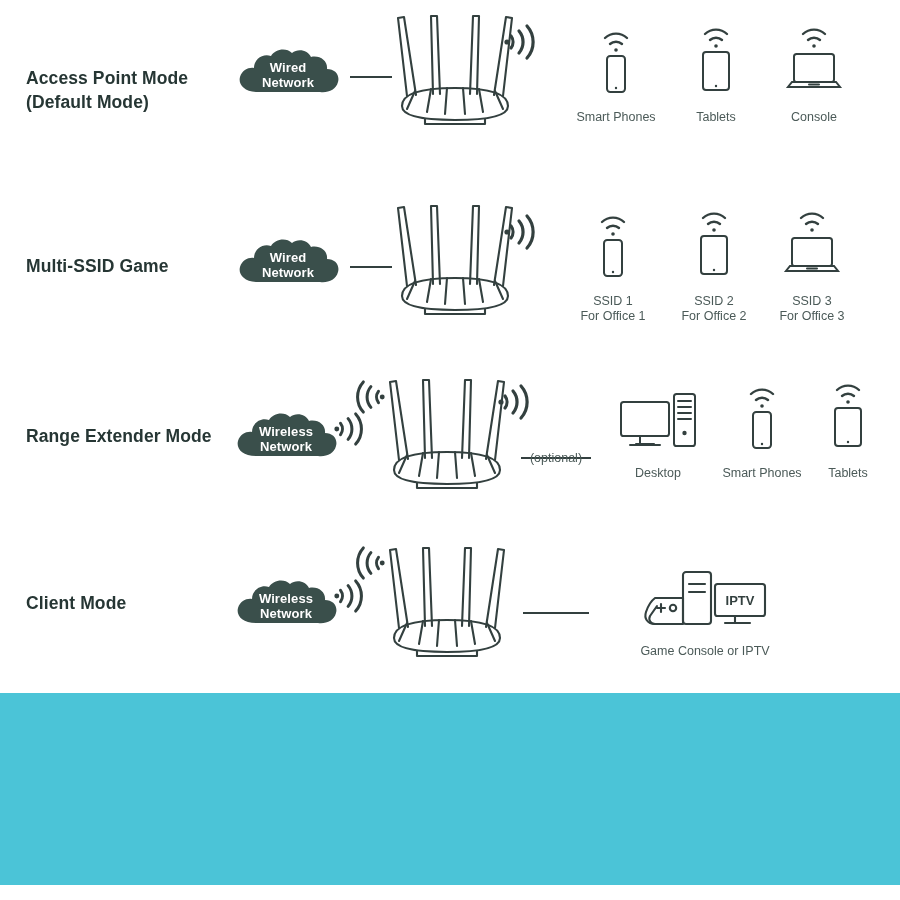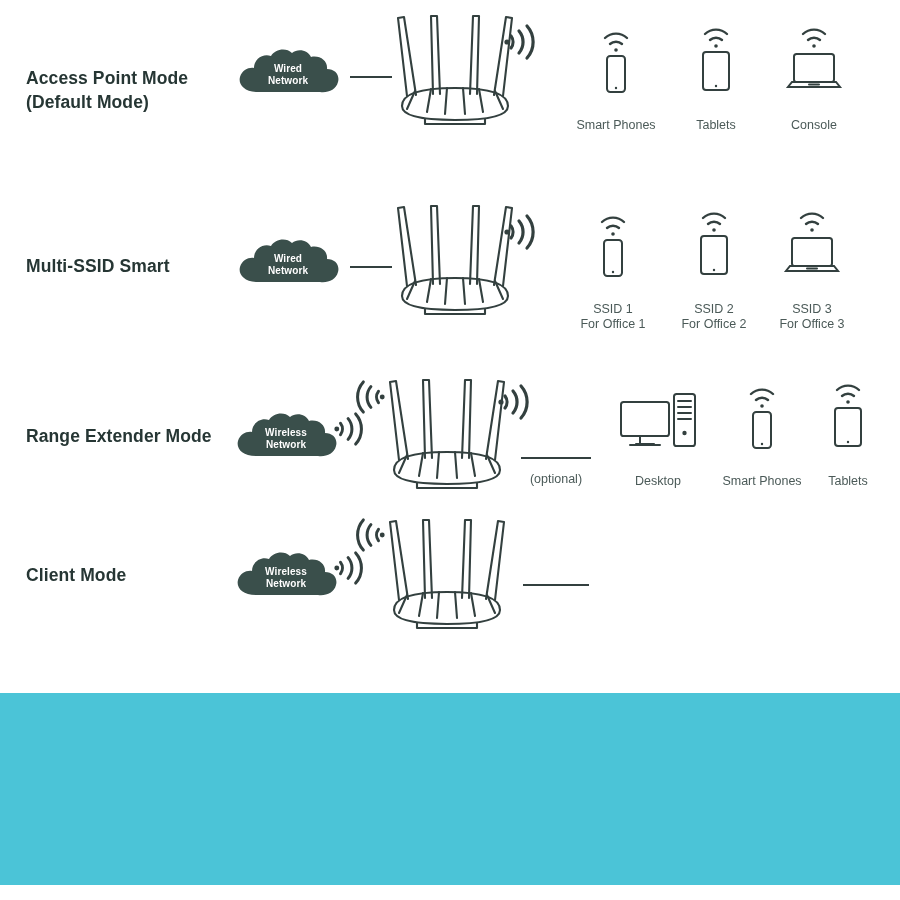--- a/index.html
+++ b/index.html
@@ -12,59 +12,59 @@
     overflow:hidden;
     position:relative;
   }
   #stage{position:relative;width:900px;height:900px;background:#fff;}
 
   
   .row{position:absolute;left:0;width:900px;height:180px;}
   .row-1{top:0;}
   .row-2{top:178px;}
   .row-3{top:352px;}
-  .row-4{top:494px;}
+  .row-4{top:522px;}
 
   .mode-label{
     position:absolute;
     left:26px;
     font-size:17.5px;
     font-weight:700;
     line-height:1.35;
     color:#263634;
     letter-spacing:.1px;
     white-space:pre-line;
   }
 
   
   .cloud{position:absolute;width:108px;height:58px;}
   .cloud svg{position:absolute;left:0;top:0;}
   .cloud .ctext{
     position:absolute;left:0;top:0;width:108px;height:58px;
     display:flex;flex-direction:column;align-items:center;justify-content:center;
-    color:#ffffff;font-size:10px;font-weight:700;line-height:1.18;
+    color:#ffffff;font-size:13px;font-weight:700;line-height:1.18;
     text-align:center;letter-spacing:.1px;
     text-shadow:0 0 1px rgba(0,0,0,.15);
   }
 
   
   .wire{position:absolute;height:0;border-top:2.4px solid #33403f;}
 
   
   .router{position:absolute;width:140px;height:118px;}
 
   
   .wifi-arc{position:absolute;}
   .wifi-arc.flip{transform:scaleX(-1);}
 
   
   .device{position:absolute;text-align:center;}
   .device .dev-icon{display:block;margin:0 auto;}
   .device .dev-label{
-    margin-top:20px;
+    margin-top:12px;
     font-size:12.5px;
     color:#4b5a58;
     line-height:1.22;
     white-space:pre-line;
     font-weight:400;
   }
   .opt-label{
     position:absolute;
     font-size:12.5px;color:#4b5a58;text-align:center;font-weight:400;
   }
@@ -173,21 +173,21 @@
           <path d="M3 65 L55 65 L51 60 L7 60 Z"></path>
           <path d="M24 62.5 L34 62.5"></path>
         </g>
       </svg>
       <div class="dev-label">Console</div>
     </div>
   </div>
 
   <div class="row row-2">
 
-    <div class="mode-label" style="top:77px;">Multi-SSID Smart</div>
+    <div class="mode-label" style="top:77px;">Multi-SSID Game</div>
 
     <div class="cloud" style="left:234px;top:58px;">
       <svg width="108" height="58" viewBox="0 0 108 58">
         <path d="M24 46 C10 46 4 38 6 31 C8 24 15 21 20 22 C20 13 29 7 37 10 C41 3 52 1 58 7
                  C64 2 74 4 77 11 C86 9 94 15 93 23 C101 23 106 29 104 36 C102 44 94 47 86 46 Z" fill="#3a4f4b"></path>
       </svg>
       <div class="ctext">
         <span>Wired</span>
         <span>Network</span>
       </div>
@@ -322,21 +322,21 @@
         <g fill="none" stroke="#33403f" stroke-width="3.2" stroke-linecap="round">
           <path d="M8 14 A10 10 0 0 1 8 26"></path>
           <path d="M16 9 A17 17 0 0 1 16 31"></path>
           <path d="M24 4 A24 24 0 0 1 24 36"></path>
         </g>
         <circle cx="4" cy="20" r="2.6" fill="#33403f"></circle>
       </svg>
     </div>
 
     <div class="wire" style="left:521px;top:105px;width:70px;"></div>
-    <div class="opt-label" style="left:511px;top:120px;width:90px;">(optional)</div>
+    <div class="opt-label" style="left:511px;top:99px;width:90px;">(optional)</div>
 
     <div class="device" style="left:608px;top:40px;width:100px;">
       <svg class="dev-icon" width="80" height="62" viewBox="0 0 80 62">
         <g fill="none" stroke="#33403f" stroke-width="2" stroke-linejoin="round" stroke-linecap="round">
           <rect x="3" y="10" width="48" height="34" rx="2.6"></rect>
           <path d="M22 44 L22 52 M12 53 L42 53"></path>
           <path d="M18 52 L36 52"></path>
           <rect x="56" y="2" width="21" height="52" rx="2.6"></rect>
           <path d="M60 9 L73 9 M60 15 L73 15 M60 21 L73 21 M60 27 L73 27"></path>
           <circle cx="66.5" cy="41" r="2.2" fill="#33403f" stroke="none"></circle>
@@ -419,19 +419,35 @@
           <path d="M17 98 C17 88 30 80 70 80 C110 80 123 88 123 98
                    C123 107 108 112 70 112 C32 112 17 107 17 98 Z"></path>
           <path d="M30 83 L22 101 M46 81 L42 104 M62 80 L60 106 M78 80 L80 106 M94 81 L98 104 M110 83 L118 101"></path>
           <path d="M40 111 L40 116 L100 116 L100 111"></path>
         </g>
       </svg>
     </div>
 
     <div class="wire" style="left:523px;top:90px;width:66px;"></div>
 
+    <div class="device" style="left:594px;top:48px;width:222px;">
+      <svg class="dev-icon" width="124" height="62" viewBox="0 0 124 62">
+        <g fill="none" stroke="#33403f" stroke-width="2.1" stroke-linejoin="round" stroke-linecap="round">
+          <rect x="40" y="2" width="28" height="52" rx="3"></rect>
+          <path d="M46 14 L62 14 M46 22 L62 22"></path>
+          <path d="M12 28 L40 28 L40 54 L12 54 C4 54 1 48 3 42 C5 36 8 31 12 28 Z"></path>
+          <path d="M12 54 C8 54 5 50 7 46 L14 36"></path>
+          <path d="M14 38 L22 38 M18 34 L18 42"></path>
+          <circle cx="30" cy="38" r="3.2"></circle>
+          <rect x="72" y="14" width="50" height="32" rx="2.6"></rect>
+          <path d="M92 46 L92 52 M82 53 L107 53"></path>
+        </g>
+        <text x="97" y="35" text-anchor="middle" font-family="'Liberation Sans', sans-serif" font-size="13" font-weight="700" fill="#33403f">IPTV</text>
+      </svg>
+      <div class="dev-label">Game Console or IPTV</div>
+    </div>
   </div>
 
   <div id="footer">
   </div>
   <div class="bottom-strip"></div>
 
 </div>
 
 </body></html>

